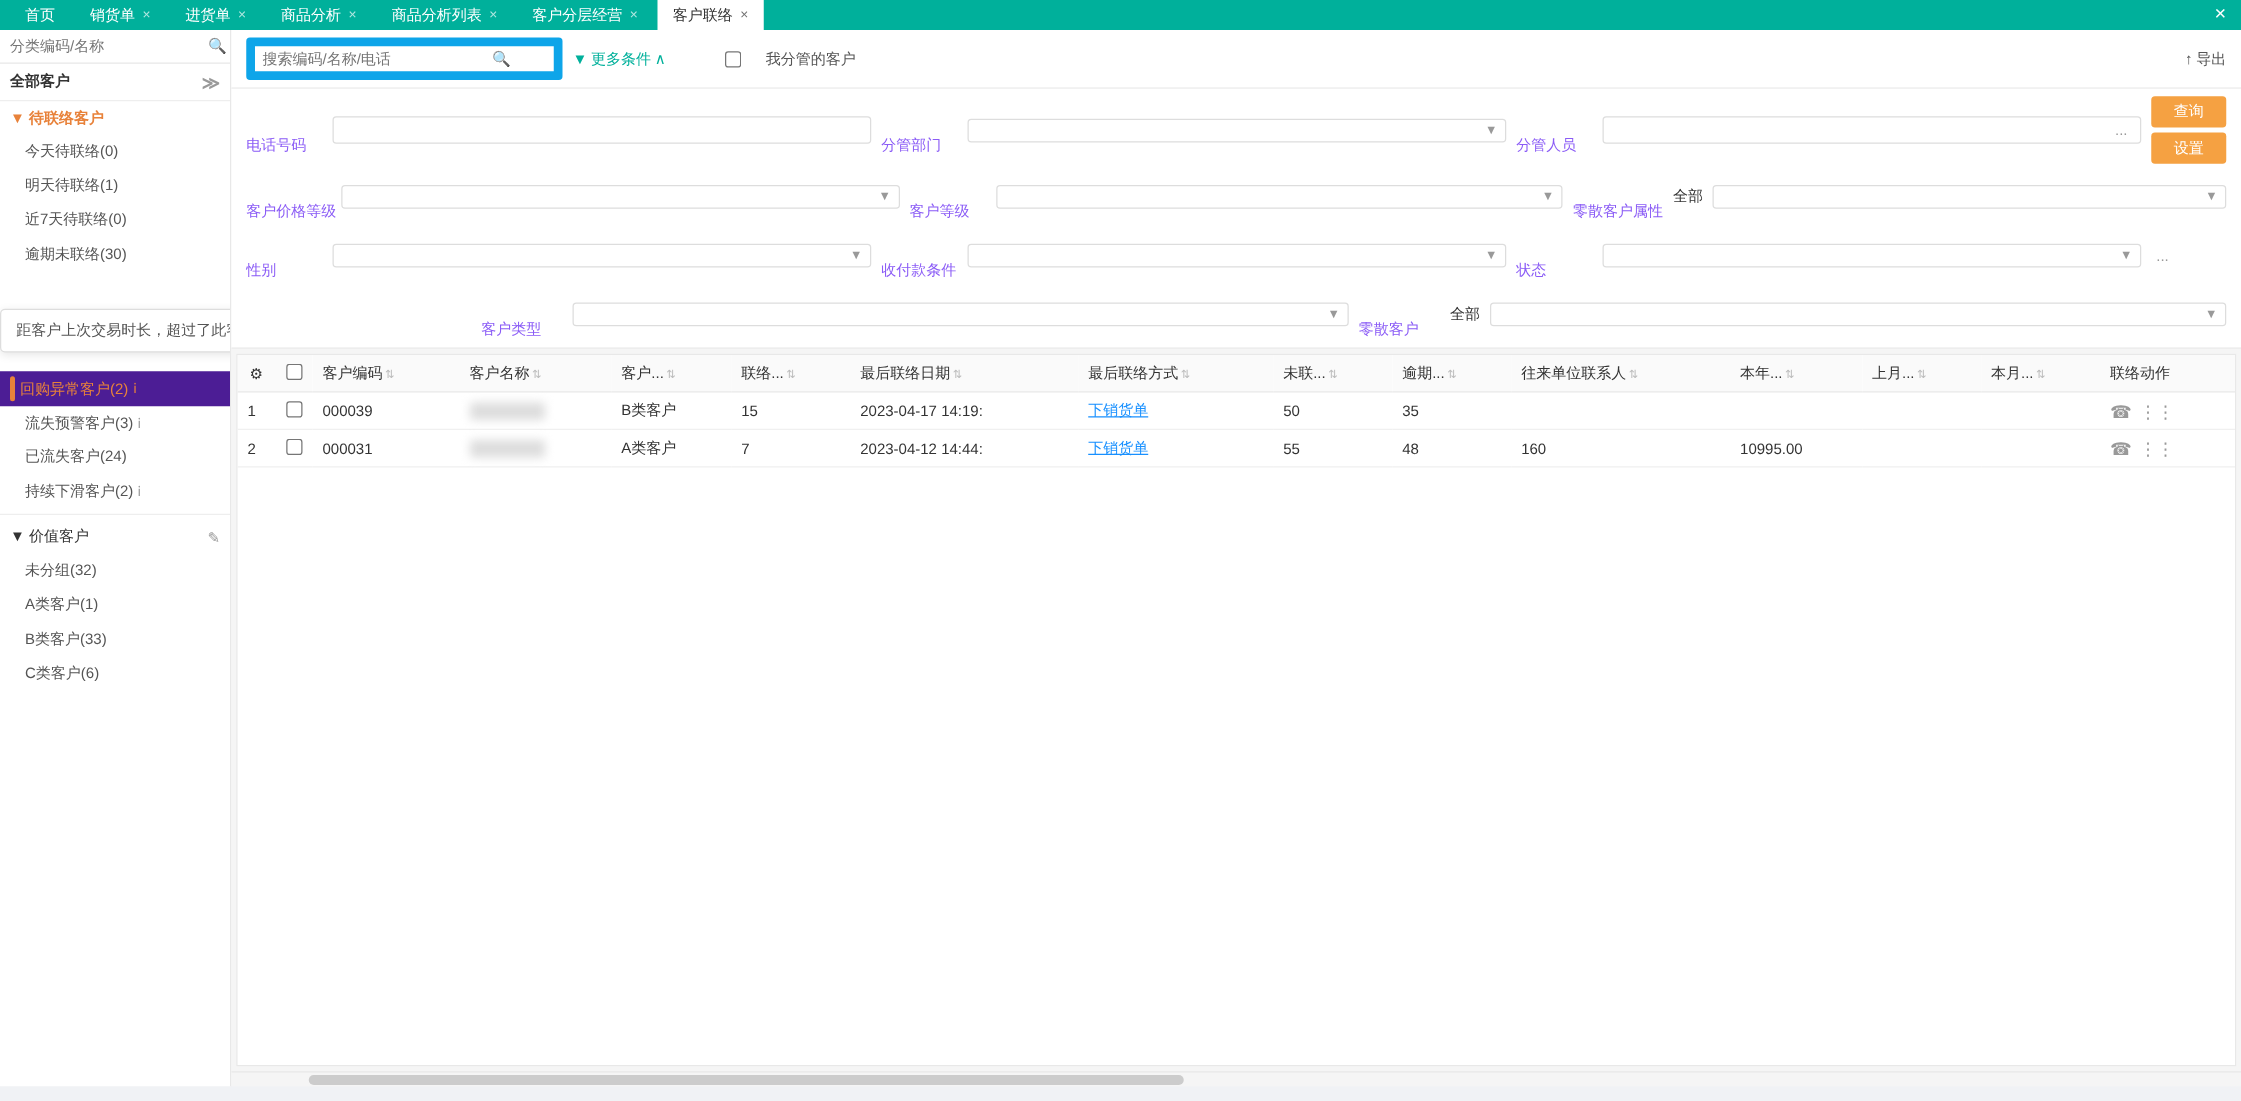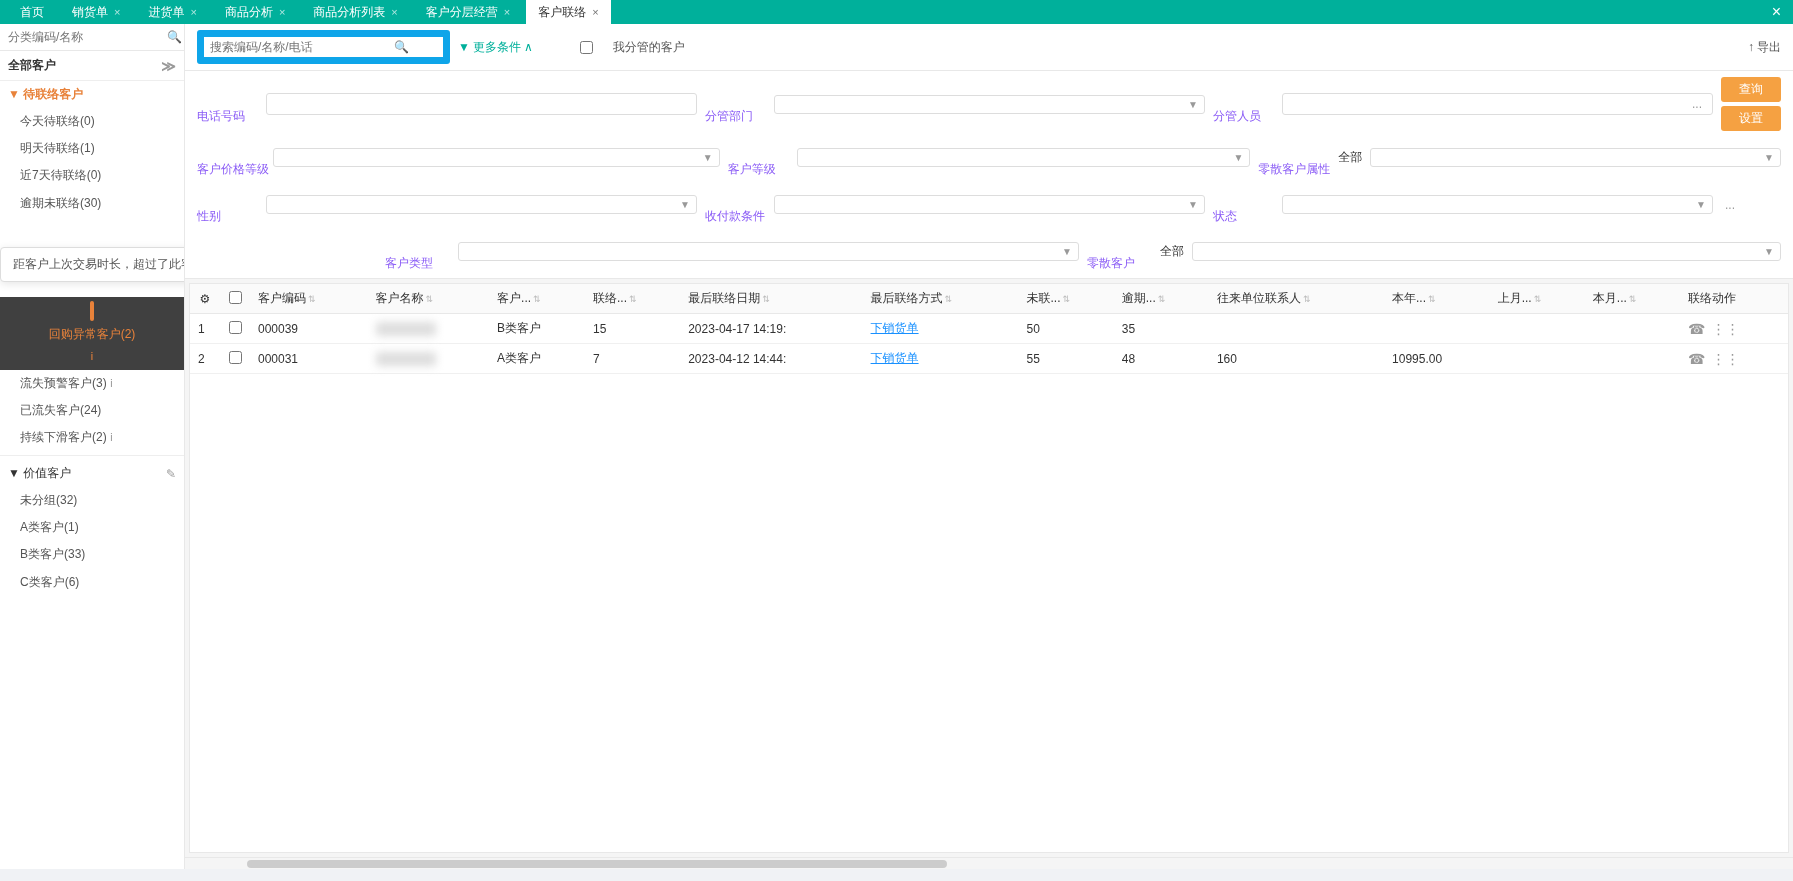--- a/index.html
+++ b/index.html
@@ -423,21 +423,21 @@
       <span>逾期未联络(30)</span>
     </div>
 
     <div class="tooltip-wrap">
       <div class="tooltip-box">
         <span>距客户上次交易时长，超过了此客户的平均交易周期的1.5倍，则视为异常。</span>
       </div>
     </div>
 
     <div style="margin-top: 80px;">
-      <div class="sidebar-item active" style="background:#404040; color:#e8823a; display:flex; align-items:center; gap:4px; padding-left:8px;flex-direction:column;">
+      <div class="sidebar-item active" style="background:#4c1d95; color:#e8823a; display:flex; align-items:flex-end; gap:4px; padding-left:8px;">
         <span style="width:4px; height:20px; background:#e8823a; border-radius:2px; display:inline-block;"></span>
         <span>回购异常客户(2)</span>
         <span style="font-size:11px; color:#e8823a;">ℹ</span>
       </div>
       <div class="sidebar-item">
         <span>流失预警客户(3)</span>
         <span style="font-size:11px; color:#999;">ℹ</span>
       </div>
       <div class="sidebar-item">
         <span>已流失客户(24)</span>

